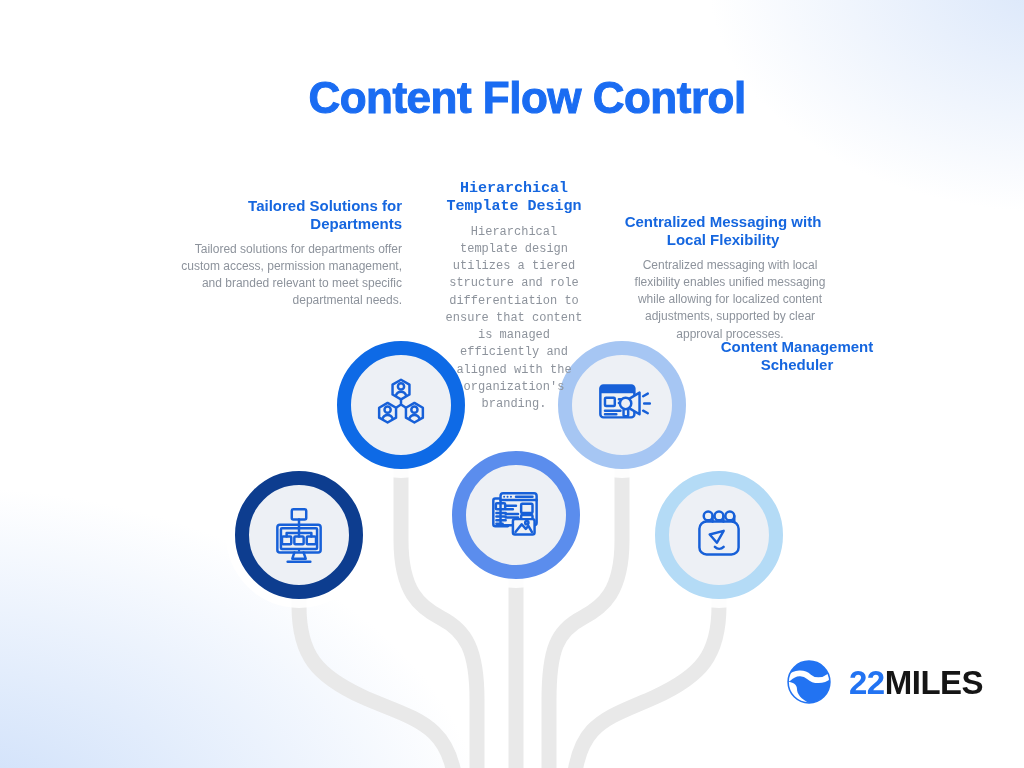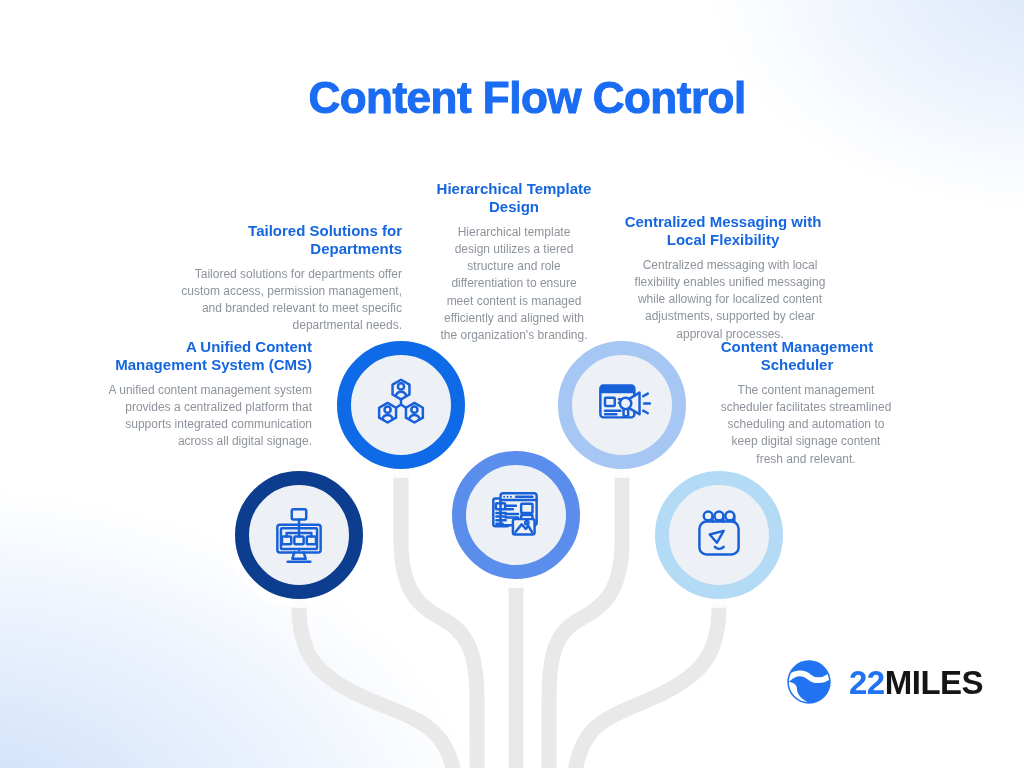--- a/index.html
+++ b/index.html
@@ -32,23 +32,23 @@
   .icon .fillc{fill:currentColor;stroke:none;}
   .icon .occl{fill:#edf0f5;}
   .sec{position:absolute;z-index:3;}
   .sec h3{
     margin:0 0 7px;font-size:15px;line-height:1.22;font-weight:700;
     color:var(--heading-blue,#1566df);
   }
   .sec p{margin:0;font-size:12px;line-height:1.44;color:var(--body-gray,#8d939c);}
   .sec-cms{left:88px;top:338px;width:224px;text-align:right;}
   .sec-cms h3{max-width:205px;margin-left:auto;}
-  .sec-tailored{left:176px;top:222px;width:226px;text-align:right;}
+  .sec-tailored{left:176px;top:197px;width:226px;text-align:right;}
   .sec-tailored h3{max-width:195px;margin-left:auto;}
-  .sec-hier{left:428px;top:180px;width:172px;text-align:center;}
+  .sec-hier{left:428px;top:180px;width:172px;text-align:center;font-family:Liberation Mono, monospace;}
   .sec-hier p{max-width:150px;margin:0 auto;}
   .sec-central{left:623px;top:213px;width:214px;text-align:center;}
   .sec-central h3{max-width:200px;}
   .sec-sched{left:717px;top:338px;width:178px;text-align:center;}
   .sec-sched h3{max-width:160px;}
   .logo{position:absolute;z-index:3;left:786px;top:659px;display:flex;align-items:center;gap:17px;}
   .logo-text{font-size:33px;font-weight:700;letter-spacing:-.5px;line-height:1;}
   .logo-text .n2{color:var(--logo-blue,#2273f2);}
   .logo-text .nm{color:var(--logo-dark,#151515);}
 </style>
@@ -138,43 +138,38 @@
       <rect x="13" y="19" width="38" height="32" rx="7"></rect>
       <circle cx="21.5" cy="13.5" r="4.3"></circle>
       <circle cx="32" cy="13.5" r="4.3"></circle>
       <circle cx="42.5" cy="13.5" r="4.3"></circle>
       <path d="M25.8 13.5 V19 M36.3 13.5 V19 M46.8 13.5 V19"></path>
       <path d="M23 31.5 L36.5 28 L30 39.5 Z"></path>
       <path d="M28 43.5 c2.5 2.5 6 2.5 8.5 0"></path>
     </svg>
   </div>
 
-  <div class="sec sec-cms">
-    <h3>A Unified Content Management System (CMS)</h3>
-    <p>A unified content management system provides a centralized platform that supports integrated communication across all digital signage.</p>
-  </div>
 
   <div class="sec sec-tailored">
     <h3>Tailored Solutions for Departments</h3>
     <p>Tailored solutions for departments offer custom access, permission management, and branded relevant to meet specific departmental needs.</p>
   </div>
 
   <div class="sec sec-hier">
     <h3>Hierarchical Template Design</h3>
-    <p>Hierarchical template design utilizes a tiered structure and role differentiation to ensure meet content is managed efficiently and aligned with the organization's branding.</p>
+    <p>Hierarchical template design utilizes a tiered structure and role differentiation to ensure that content is managed efficiently and aligned with the organization's branding.</p>
   </div>
 
   <div class="sec sec-central">
     <h3>Centralized Messaging with Local Flexibility</h3>
     <p>Centralized messaging with local flexibility enables unified messaging while allowing for localized content adjustments, supported by clear approval processes.</p>
   </div>
 
   <div class="sec sec-sched">
     <h3>Content Management Scheduler</h3>
-    <p>The content management scheduler facilitates streamlined scheduling and automation to keep digital signage content fresh and relevant.</p>
   </div>
 
   <div class="logo">
     <svg width="46" height="46" viewBox="0 0 44 44">
       <circle cx="22" cy="22" r="20" fill="#2273f2"></circle>
       <path d="M2 22 C2 33 11 42 22 42 C14.5 38.5 10.5 33.5 10.5 28.5 C10.5 24.5 6.5 22 2 22 Z" fill="#ffffff"></path>
       <path d="M2.5 18.5 C9 12.5 17 12.5 22 17 C27 21.5 35 21.5 41.5 16.5" stroke="#ffffff" stroke-width="5.5" fill="none" stroke-linecap="round"></path>
       <circle cx="22" cy="22" r="20" fill="none" stroke="#2273f2" stroke-width="1.5"></circle>
     </svg>
     <div class="logo-text"><span class="n2">22</span><span class="nm">MILES</span></div>

